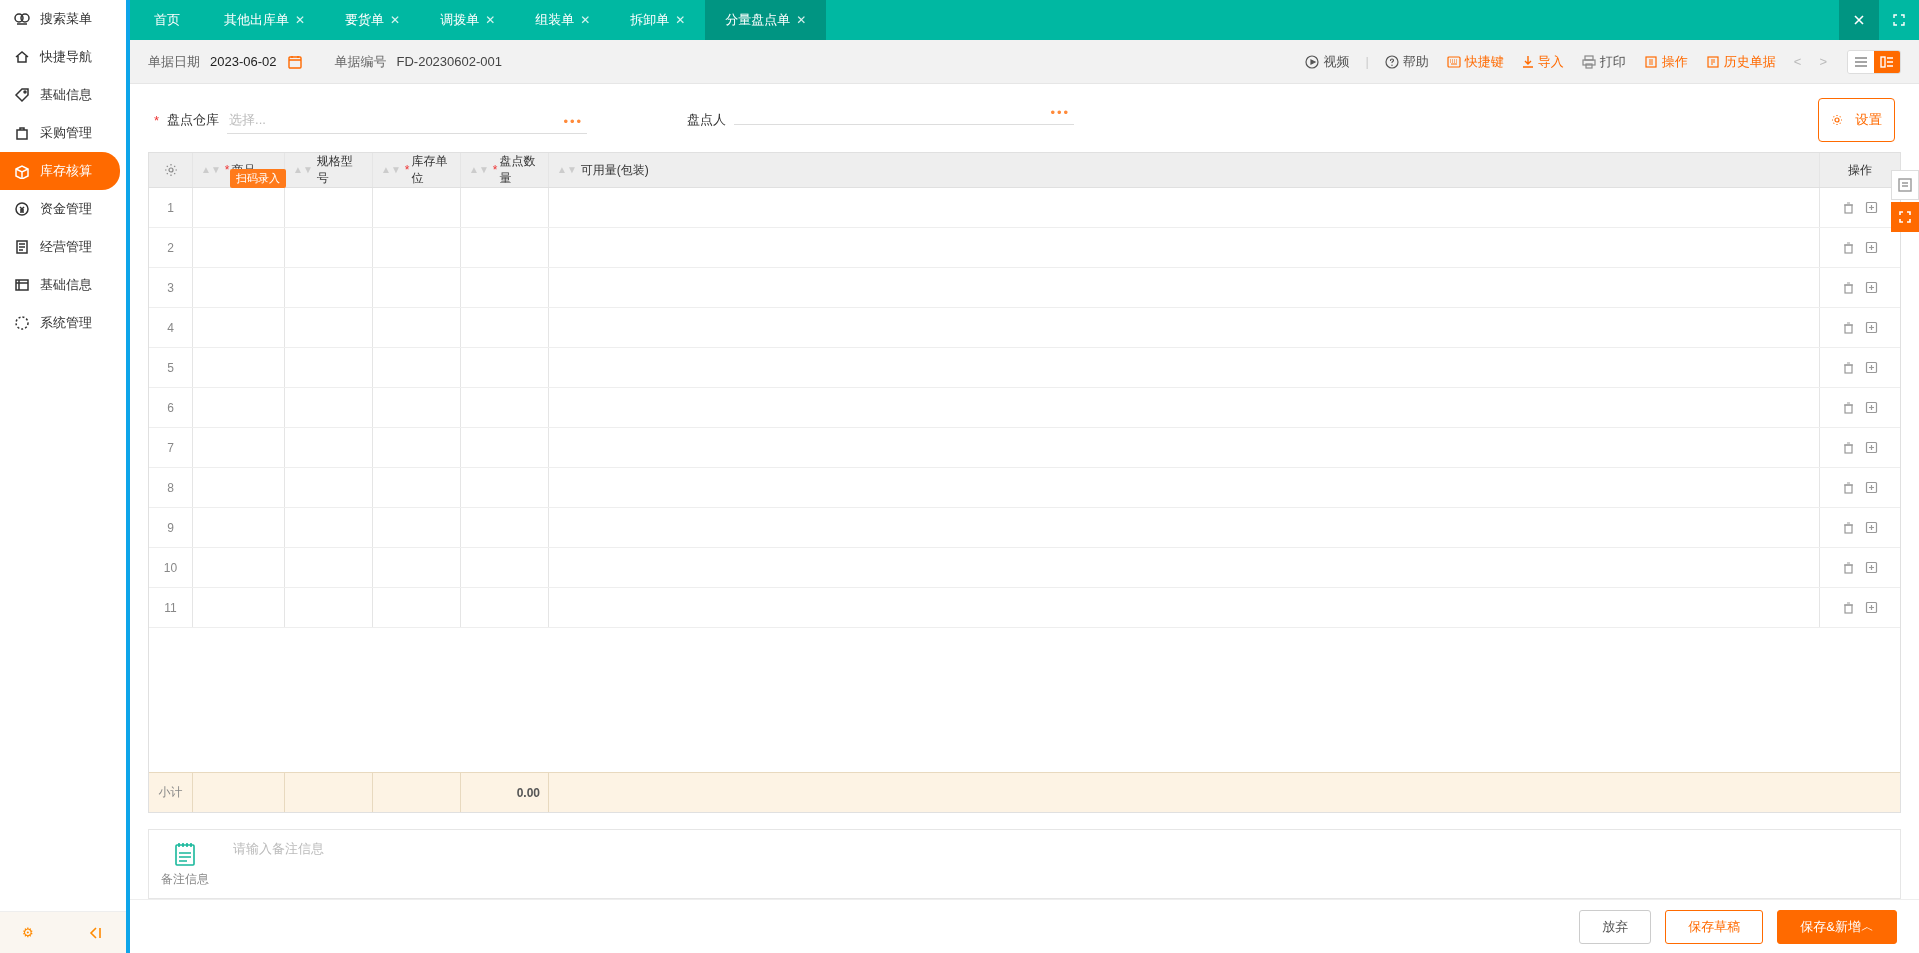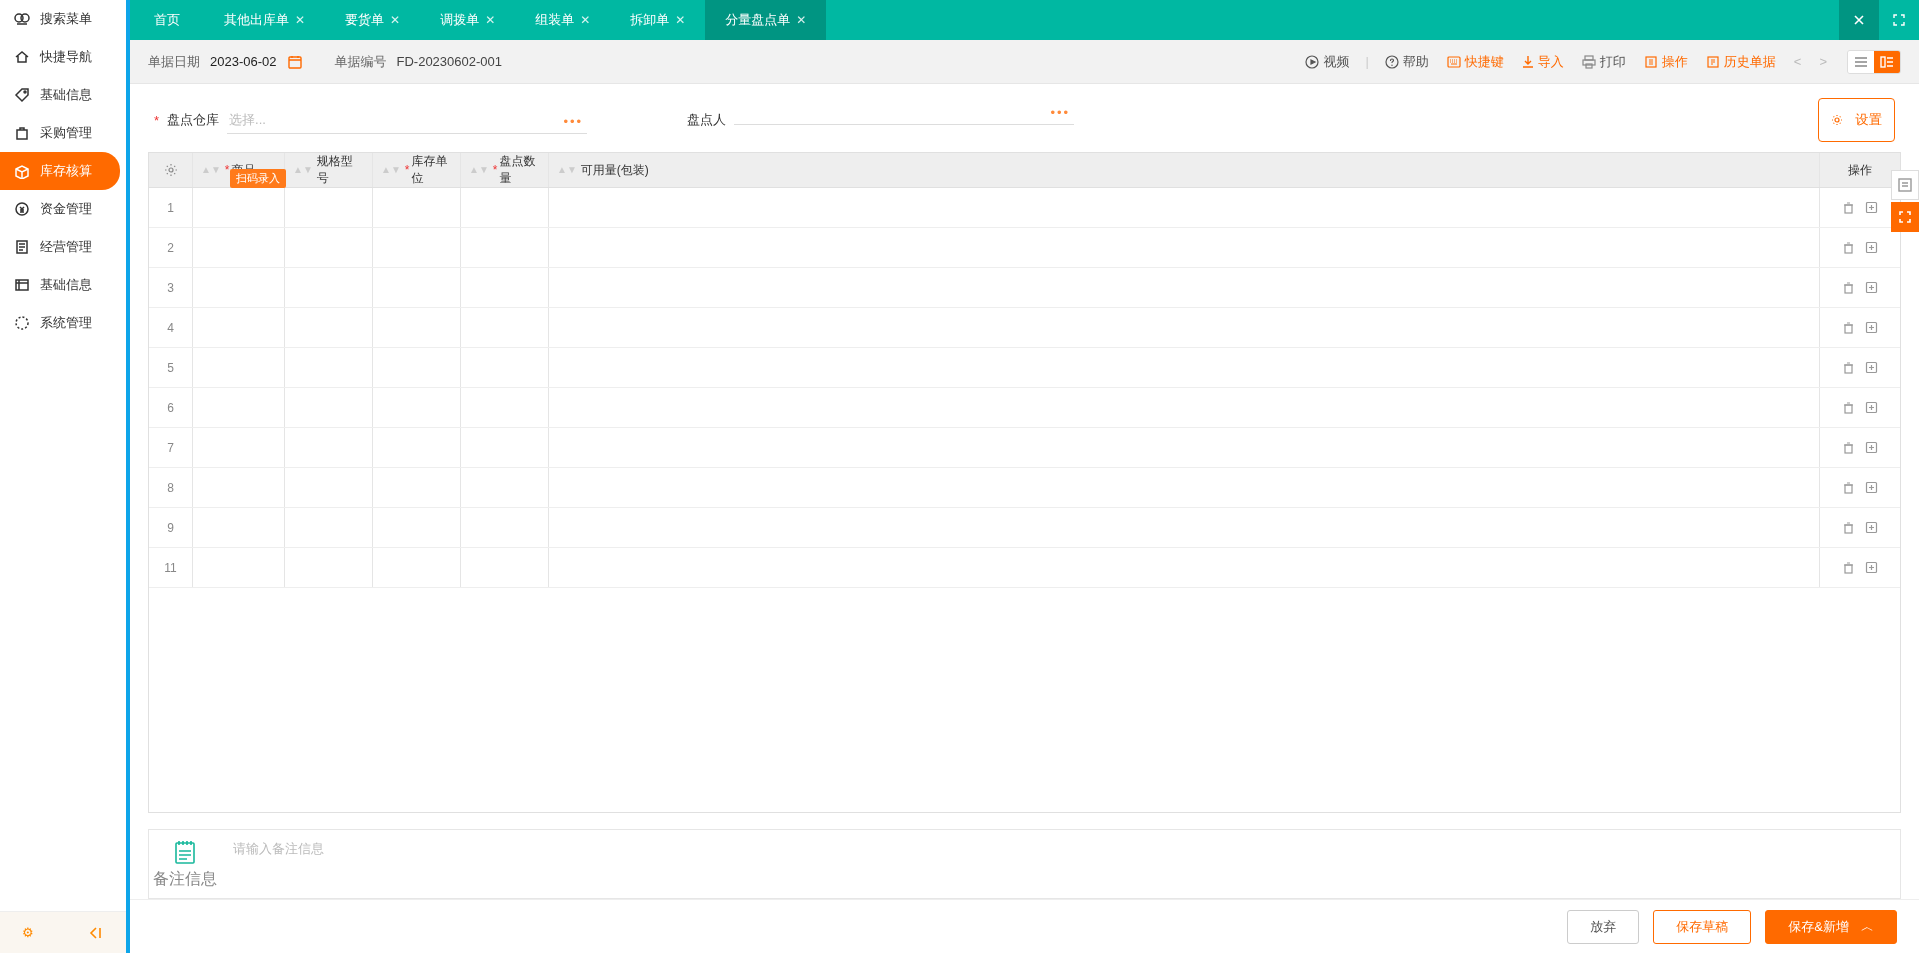--- a/index.html
+++ b/index.html
@@ -73,31 +73,31 @@
   .grid-foot .c { border-right-color:transparent; }
   .grid-foot .c.idx { border-right:1px solid #e8d9bf; }
   .grid-foot .c.sku,.grid-foot .c.spec,.grid-foot .c.unit { border-right:1px solid #e8d9bf; }
   .grid-foot .c.qty { justify-content:flex-end; font-weight:600; border-right:1px solid #e8d9bf; }
   .row-icn { color:#999; cursor:pointer; font-size:13px; }
   .grid-body::-webkit-scrollbar { width:10px; }
   .grid-body::-webkit-scrollbar-thumb { background:#ccc; border-radius:5px; }
 
   
   .remark { margin: 8px 18px 0; border:1px solid #e6e6e6; display:flex; height:70px; }
-  .remark .ric { width:72px; display:flex; flex-direction:column; align-items:center; justify-content:center; gap:4px; color:#888; font-size:16px; }
+  .remark .ric { width:72px; display:flex; flex-direction:column; align-items:center; justify-content:center; gap:4px; color:#888; font-size:12px; }
   .remark .ric svg { color:#18b89c; }
   .remark textarea { flex:1; border:none; padding:10px 12px; font-size:13px; color:#666; resize:none; outline:none; font-family:inherit; }
   .remark textarea::placeholder { color:#bbb; }
 
   
   .footer { height:54px; border-top:1px solid #eee; display:flex; align-items:center; justify-content:flex-end; gap:14px; padding:0 22px; background:#fff; }
   .btn { height:34px; padding:0 22px; border-radius:3px; font-size:13px; cursor:pointer; display:flex; align-items:center; }
   .btn.plain  { background:#fff; border:1px solid #ccc; color:#555; }
   .btn.outline{ background:#fff; border:1px solid #ff6a00; color:#ff6a00; }
-  .btn.primary{ background:#ff6a00; border:1px solid #ff6a00; color:#fff; gap:12px; }
+  .btn.primary{ background:#ff6a00; border:1px solid #ff6a00; color:#fff; gap:0; }
 
   
   .floating-tab { position:absolute; right:0; width:28px; background:#ff6a00; color:#fff; display:flex; align-items:center; justify-content:center; cursor:pointer; }
   .floating-tab.t1 { top:170px; height:30px; background:#fff; border:1px solid #ddd; color:#888; }
   .floating-tab.t2 { top:202px; height:30px; }
 
   svg { display:block; }
 </style>
 </head>
 <body>
@@ -575,20 +575,42 @@
               </span>
               <span class="row-icn">
                 <svg width="13" height="13" viewBox="0 0 13 13" fill="none" stroke="#999" stroke-width="1.2">
                   <rect x="1.5" y="1.5" width="10" height="10" rx="1"></rect>
                   <path d="M6.5 4v5M4 6.5h5"></path>
                 </svg>
               </span>
             </div>
           </div>
           <div class="grid-row">
+            <div class="c idx">10</div>
+            <div class="c sku"></div>
+            <div class="c spec"></div>
+            <div class="c unit"></div>
+            <div class="c qty"></div>
+            <div class="c avail"></div>
+            <div class="c ops">
+              <span class="row-icn">
+                <svg width="13" height="13" viewBox="0 0 13 13" fill="none" stroke="#999" stroke-width="1.2">
+                  <rect x="3" y="4" width="7" height="8"></rect>
+                  <path d="M2 4h9M5 2h3"></path>
+                </svg>
+              </span>
+              <span class="row-icn">
+                <svg width="13" height="13" viewBox="0 0 13 13" fill="none" stroke="#999" stroke-width="1.2">
+                  <rect x="1.5" y="1.5" width="10" height="10" rx="1"></rect>
+                  <path d="M6.5 4v5M4 6.5h5"></path>
+                </svg>
+              </span>
+            </div>
+          </div>
+          <div class="grid-row">
             <div class="c idx">11</div>
             <div class="c sku"></div>
             <div class="c spec"></div>
             <div class="c unit"></div>
             <div class="c qty"></div>
             <div class="c avail"></div>
             <div class="c ops">
               <span class="row-icn">
                 <svg width="13" height="13" viewBox="0 0 13 13" fill="none" stroke="#999" stroke-width="1.2">
                   <rect x="3" y="4" width="7" height="8"></rect>
@@ -597,20 +619,29 @@
               </span>
               <span class="row-icn">
                 <svg width="13" height="13" viewBox="0 0 13 13" fill="none" stroke="#999" stroke-width="1.2">
                   <rect x="1.5" y="1.5" width="10" height="10" rx="1"></rect>
                   <path d="M6.5 4v5M4 6.5h5"></path>
                 </svg>
               </span>
             </div>
           </div>
         </div>
+      <div class="grid-foot">
+        <div class="c idx">小计</div>
+        <div class="c sku"></div>
+          <div class="c spec"></div>
+          <div class="c unit"></div>
+        <div class="c qty">0.00</div>
+        <div class="c avail"></div>
+          <div class="c ops"></div>
+      </div>
     </div>
   </div>
 
   <div class="remark">
     <div class="ric">
       <svg width="24" height="26" viewBox="0 0 24 26" fill="none" stroke="#18b89c" stroke-width="1.6">
           <rect x="3" y="4" width="18" height="20" rx="1"></rect>
           <path d="M6 2v4M10 2v4M14 2v4M18 2v4M6 12h12M6 16h12M6 20h8"></path>
         </svg>
       <span>备注信息</span>

